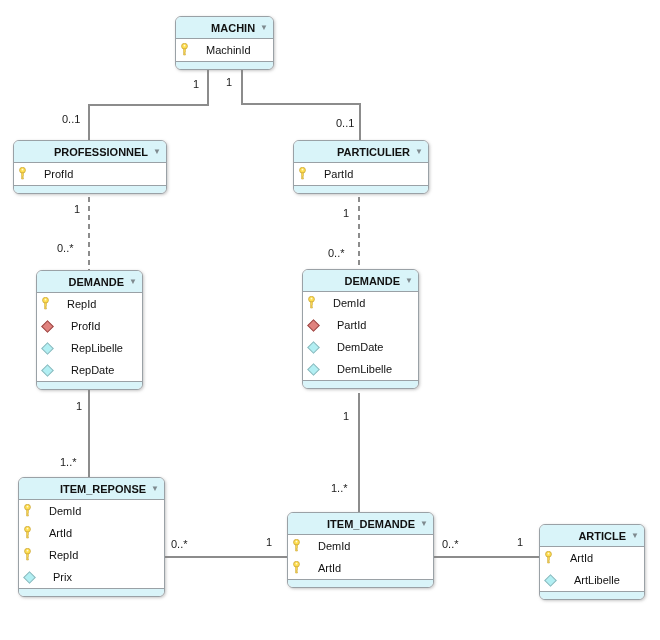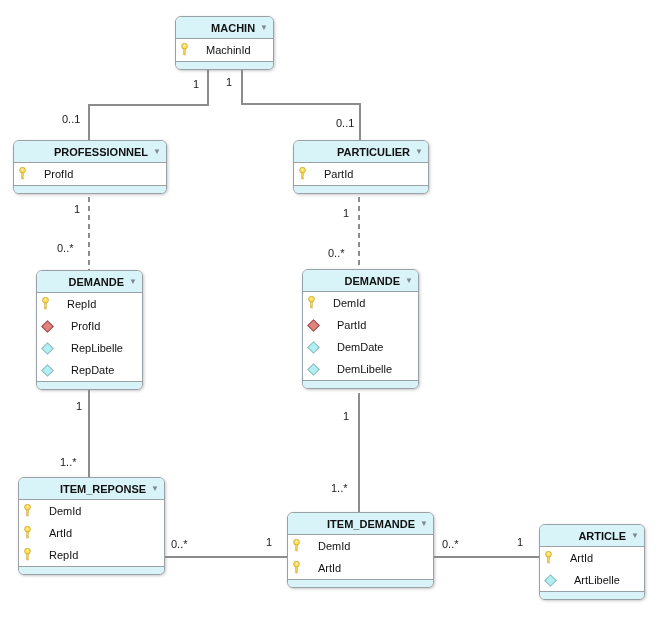--- a/index.html
+++ b/index.html
@@ -195,20 +195,24 @@
       <span>ArtId</span>
     </div>
     <div class="trow">
       <span class="icn"><svg width="9" height="13" viewBox="0 0 9 13">
             <circle cx="4.5" cy="3.2" r="2.9" fill="#FFDF4F" stroke="#C9A43B" stroke-width="0.8"></circle>
             <circle cx="4.5" cy="2.6" r="0.9" fill="#FFF8DC"></circle>
             <path d="M3.6 5.8 L3.6 12 L5.4 12 L5.4 10.6 L4.6 10.6 L4.6 9.4 L5.4 9.4 L5.4 5.8 Z" fill="#FFDF4F" stroke="#C9A43B" stroke-width="0.6"></path>
           </svg></span>
       <span>RepId</span>
     </div>
+    <div class="trow">
+      <span class="icn dia attr"></span>
+      <span>Prix</span>
+    </div>
     <div class="tfoot"></div>
   </div>
 
   <div class="table" style="left:287px;top:512px;width:145px">
     <div class="thead">
       <span>ITEM_DEMANDE</span>
       <span class="arrow">▼</span>
     </div>
     <div class="trow">
       <span class="icn"><svg width="9" height="13" viewBox="0 0 9 13">

